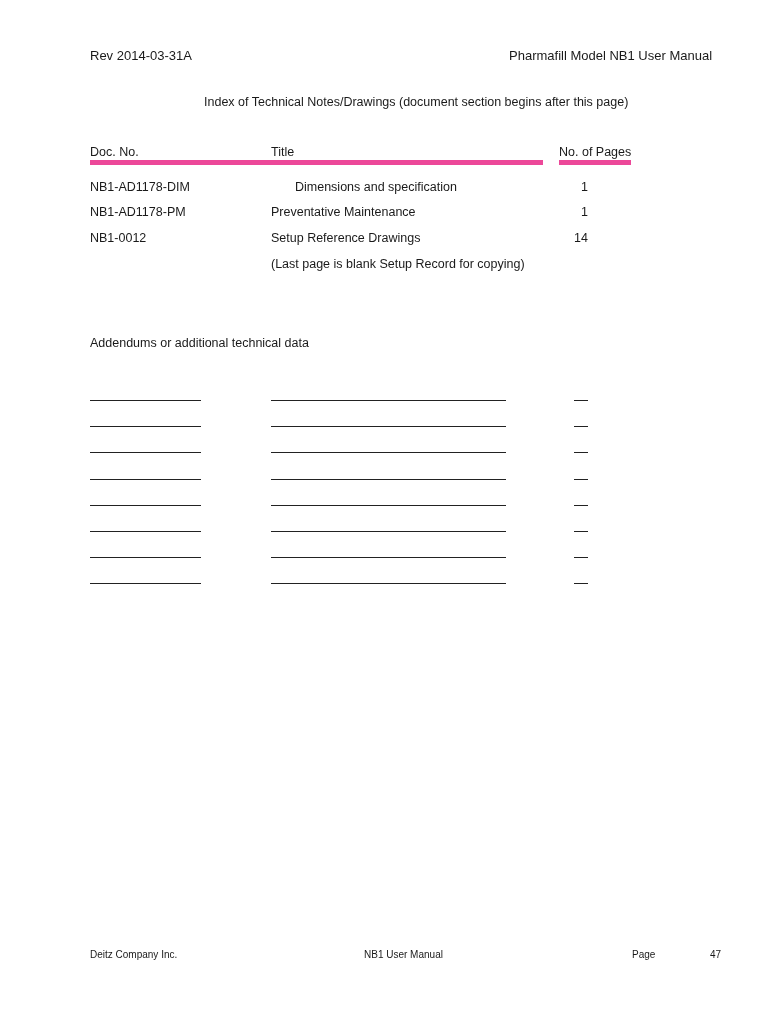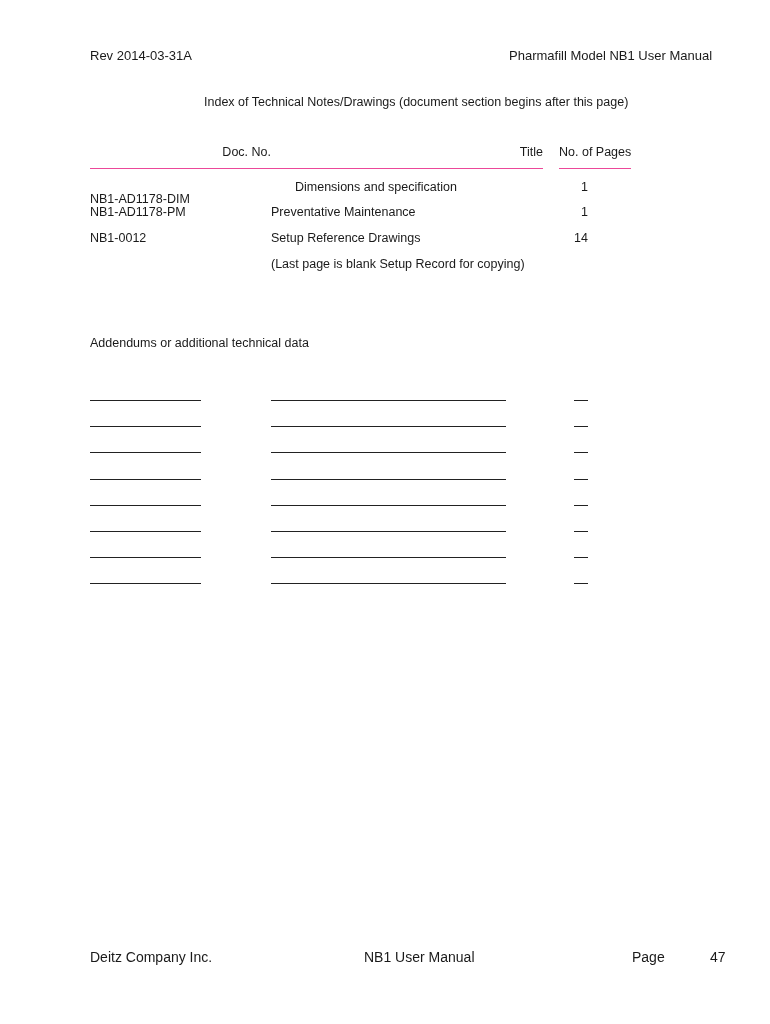--- a/index.html
+++ b/index.html
@@ -4,42 +4,42 @@
   <style>
     html, body { margin: 0; padding: 0; background: #ffffff; }
     body {
       width: 770px; height: 1024px; position: relative; overflow: hidden;
       font-family: "Liberation Sans", "DejaVu Sans", sans-serif;
       color: #1a1a1a;
     }
     .abs { position: absolute; white-space: nowrap; }
     .hdr { font-size: 13px; top: 48px; }
     .idx-title { font-size: 12.5px; top: 95px; left: 204px; }
-    .col-head { font-size: 12.5px; top: 145px; border-bottom: 1px solid #ec4899; padding-bottom: 8px; line-height: 15px; text-align: right; }
+    .col-head { font-size: 12.5px; top: 145px; border-bottom: 5px solid #ec4899; padding-bottom: 0px; line-height: 15px; }
     .row { font-size: 12.5px; }
     .num { text-align: right; width: 30px; }
     .blank { position: absolute; height: 1px; background: #222; }
-    .footer { font-size: 14px; top: 949px; }
+    .footer { font-size: 10px; top: 949px; }
   </style>
 </head>
 <body>
 
 <div>
 
   <div class="abs hdr" style="left:90px;">Rev 2014-03-31A</div>
   <div class="abs hdr" style="left:509px;text-align:right;">Pharmafill Model NB1 User Manual</div>
 
   <div class="abs idx-title">Index of Technical Notes/Drawings (document section begins after this page)</div>
 
   <div class="abs col-head" style="left:90px; width:181px;">Doc. No.</div>
   <div class="abs col-head" style="left:271px; width:272px;">Title</div>
   <div class="abs col-head" style="left:543px;margin-left:16px;">No. of Pages</div>
 
   <div>
-    <div class="abs row" style="left:90px; top:180px;margin-top:12px;">NB1-AD1178-DIM</div>
+    <div class="abs row" style="left:90px; top:180px;">NB1-AD1178-DIM</div>
     <div class="abs row" style="left:271px; top:180px;margin-left:24px;">Dimensions and specification</div>
     <div class="abs row num" style="left:558px; top:180px;">1</div>
   </div>
 
   <div>
     <div class="abs row" style="left:90px; top:205px;">NB1-AD1178-PM</div>
     <div class="abs row" style="left:271px; top:205px;">Preventative Maintenance</div>
     <div class="abs row num" style="left:558px; top:205px;">1</div>
   </div>
 

